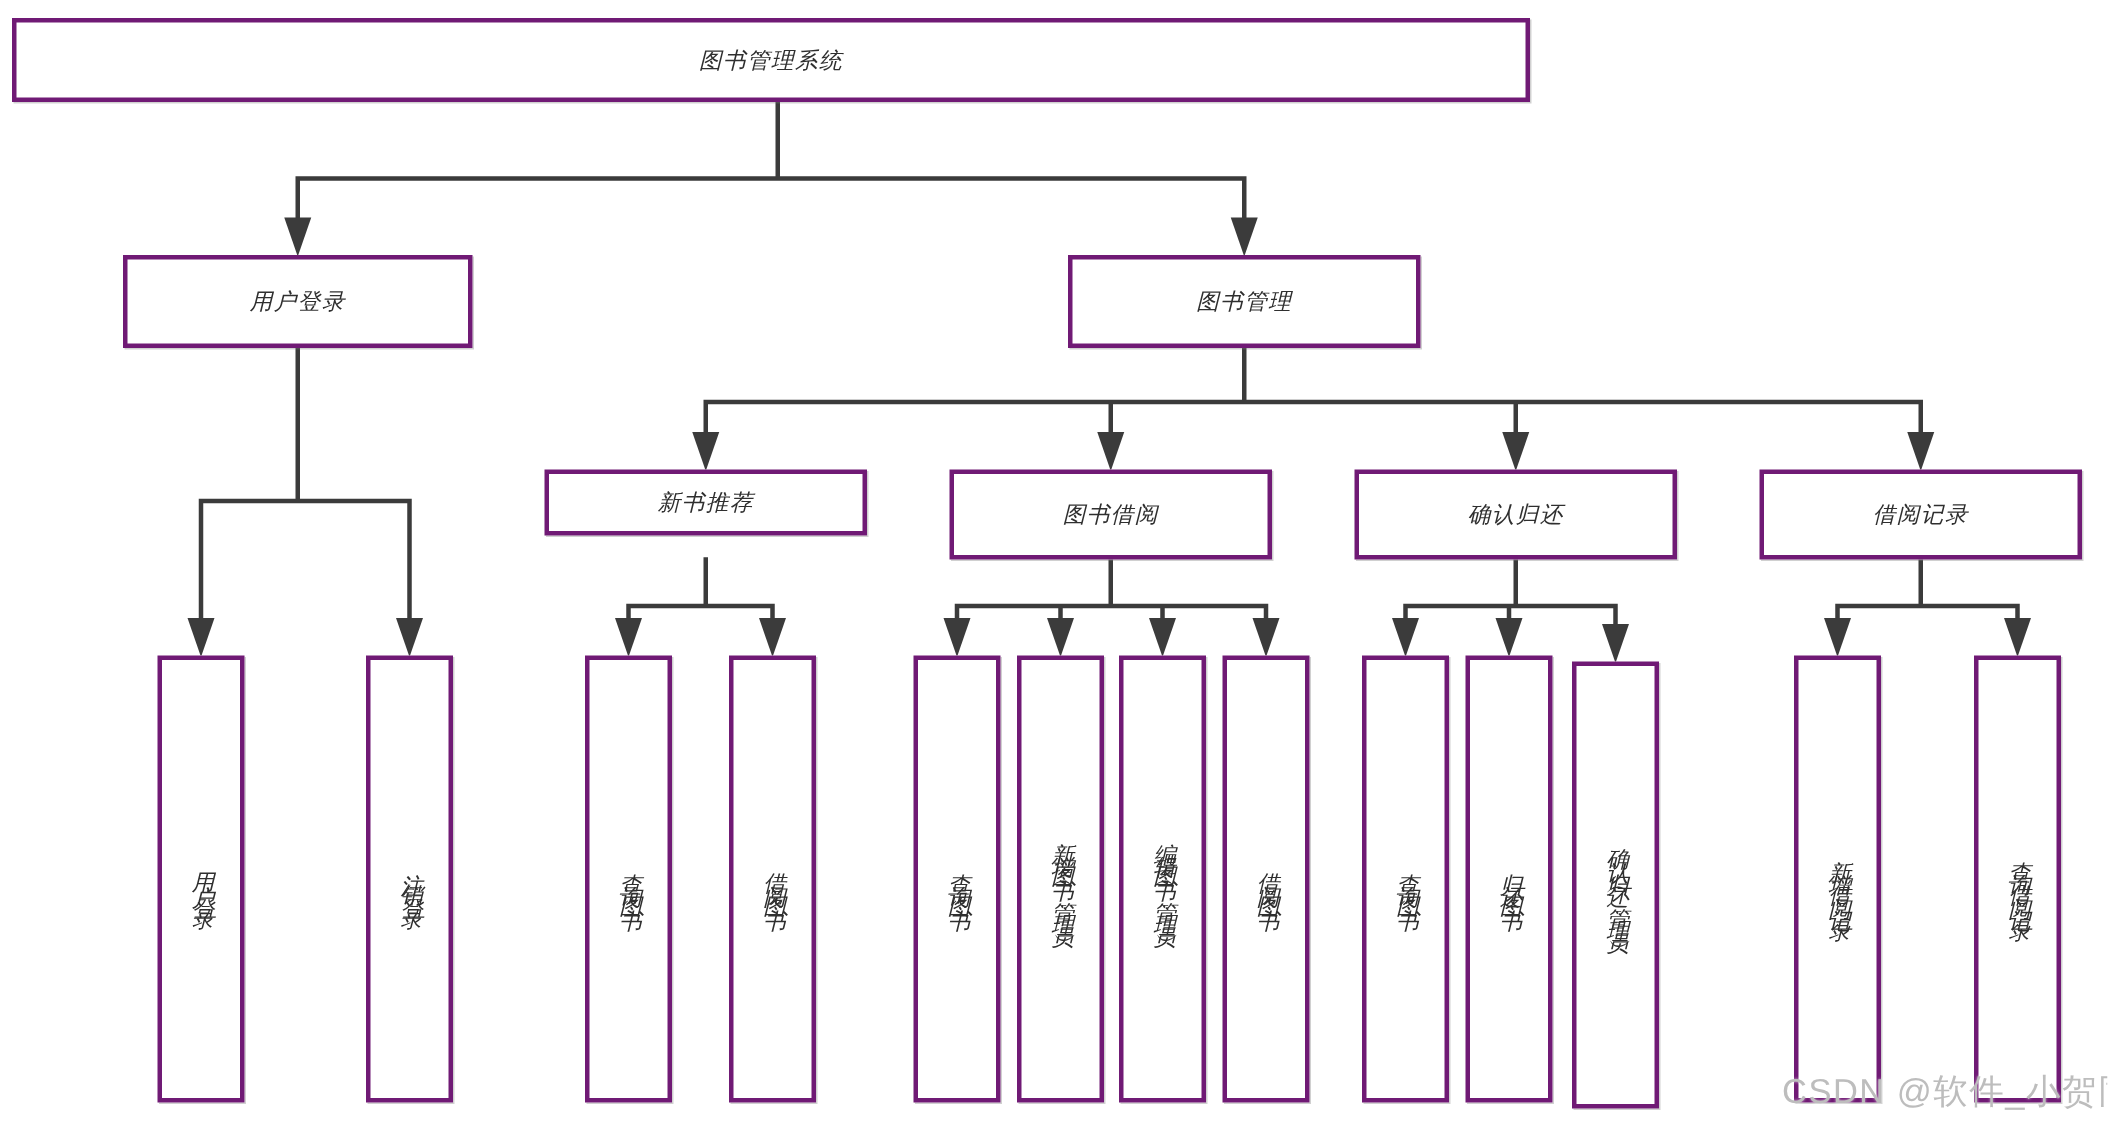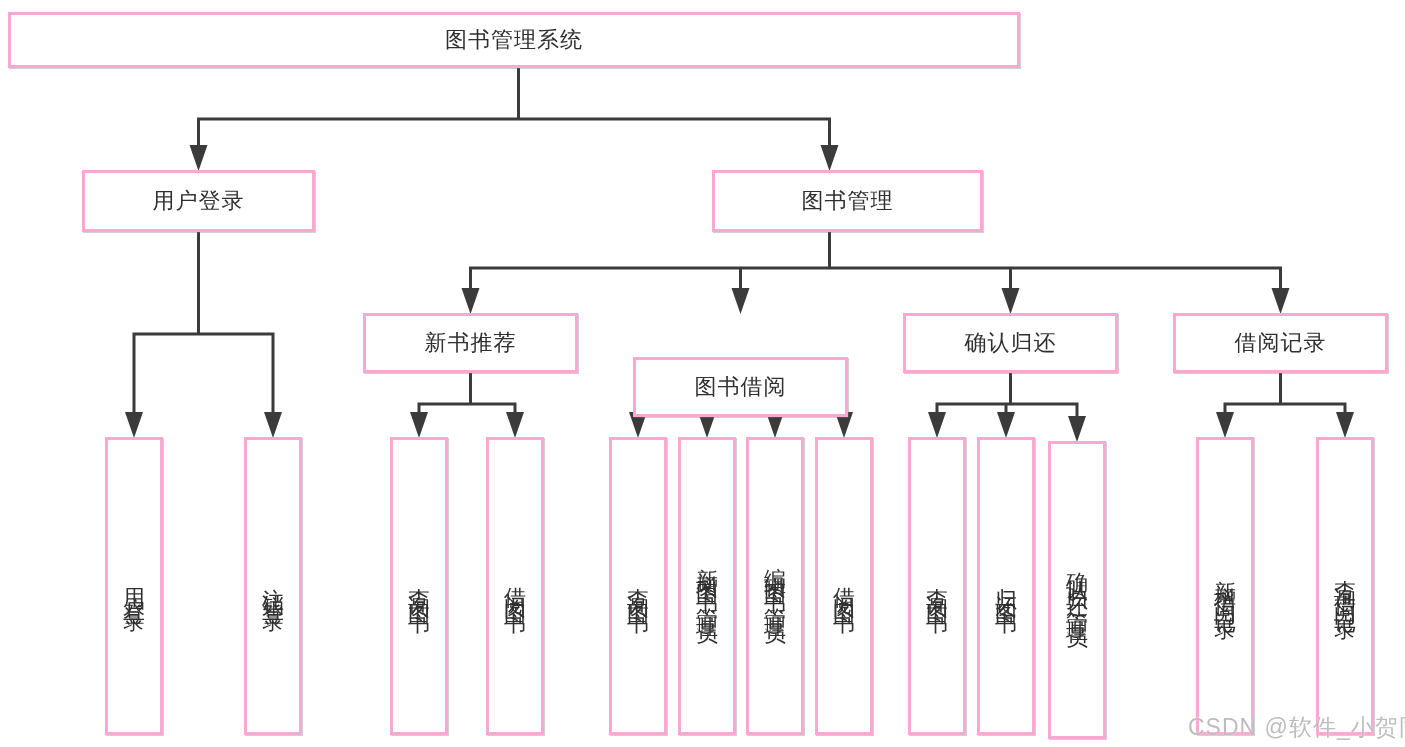--- a/index.html
+++ b/index.html
@@ -14,29 +14,30 @@
   .wires {
     position: absolute;
     left: 0; top: 0;
     width: 1405px; height: 747px;
     z-index: 1;
   }
   .node {
     position: absolute;
     box-sizing: border-box;
     background: #ffffff;
-    border: 3px solid #f9a8d4;
+    border: 3px solid #701a75;
     box-shadow: 1px 1px 0 rgba(120,120,120,0.35);
     display: flex;
     align-items: center;
     justify-content: center;
-    font-size: 22px;
+    font-size: 15px;
     color: #2f2f2f;
     z-index: 2;
     letter-spacing: 1px;
+    font-style: italic;
   }
   .vnode span {
     display: block;
     writing-mode: vertical-rl;
     text-orientation: mixed;
     letter-spacing: 8px;
     line-height: 1.1;
     white-space: nowrap;
   }
   .watermark {
@@ -110,24 +111,24 @@
       <polygon points="997,412 1015,412 1006,438"></polygon>
       <polygon points="1068,416 1086,416 1077,442"></polygon>
       <polygon points="1216,412 1234,412 1225,438"></polygon>
       <polygon points="1336,412 1354,412 1345,438"></polygon>
     </g>
   </svg>
 
   <div class="node" style="left:8px; top:12px; width:1012px; height:56px;">图书管理系统</div>
 
   <div class="node" style="left:82px; top:170px; width:233px; height:62px;">用户登录</div>
-  <div class="node" style="left:712px; top:170px; width:271px; height:62px;">图书管理</div>
+  <div class="node" style="left:712px; top:170px; width:235px; height:62px;">图书管理</div>
 
-  <div class="node" style="left:363px; top:313px; width:215px; height:60px;">新书推荐</div>
-  <div class="node" style="left:633px; top:313px; width:215px; height:60px;margin-top:44px;">图书借阅</div>
+  <div class="node" style="left:363px; top:313px; width:215px; height:44px;">新书推荐</div>
+  <div class="node" style="left:633px; top:313px; width:215px; height:60px;">图书借阅</div>
   <div class="node" style="left:903px; top:313px; width:215px; height:60px;">确认归还</div>
   <div class="node" style="left:1173px; top:313px; width:215px; height:60px;">借阅记录</div>
 
   <div class="node vnode" style="left:105px; top:437px; width:58px; height:298px;">
     <span>用户登录</span>
   </div>
   <div class="node vnode" style="left:244px; top:437px; width:58px; height:298px;">
     <span>注销登录</span>
   </div>
 

